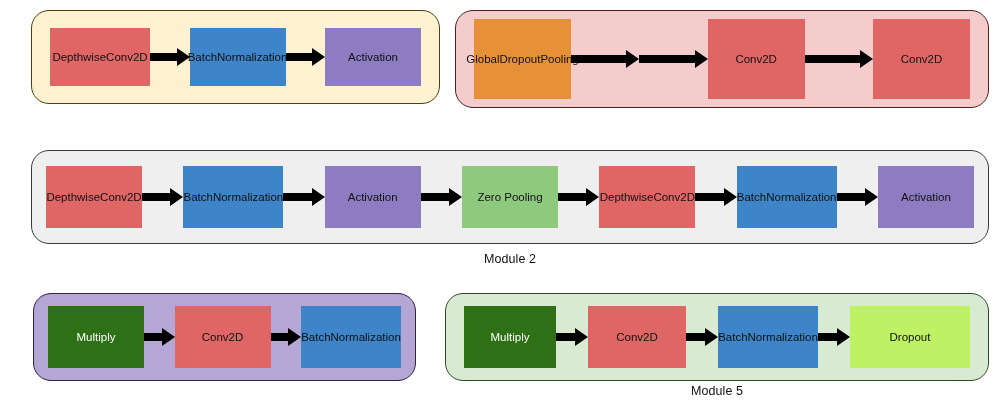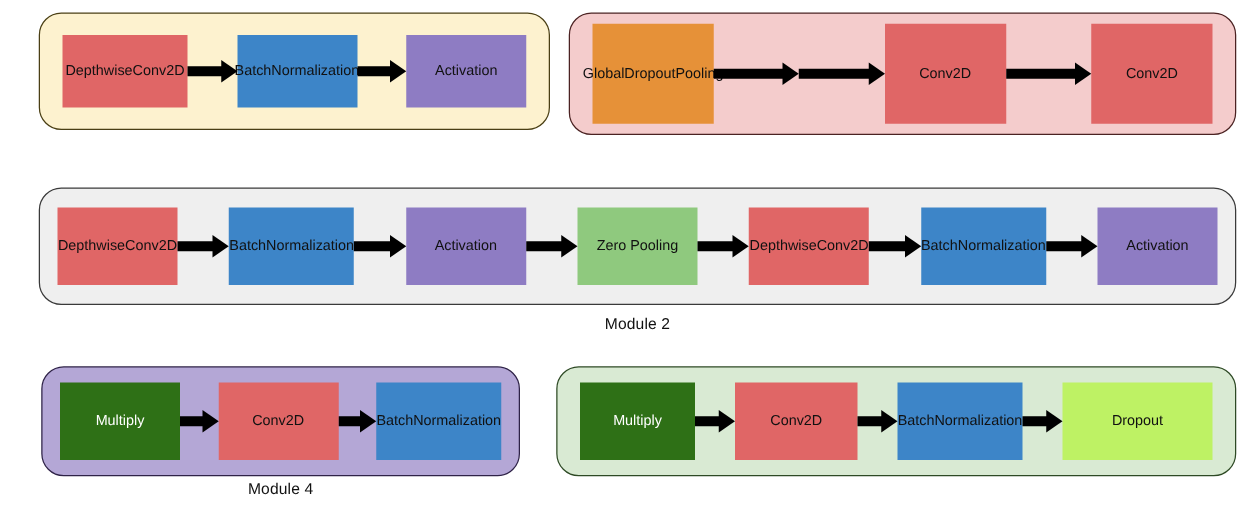--- a/index.html
+++ b/index.html
@@ -265,21 +265,20 @@
         <div class="arrow">
           <div class="shaft"></div>
           <div class="head"></div>
         </div>
         <div class="node onwhite" style="background: rgb(61, 133, 200); width: 100px;">
           <span style="display: block;">Batch</span>
           <span style="display: block;">Normalization</span>
         </div>
       </div>
   </div>
-  <div class="caption" id="cap-4">Module 4</div>
 
   <div class="module" id="module-5" style="background: rgb(217, 234, 211); border-color: rgb(46, 74, 37);">
     <div class="blocks">
         <div class="node dark" style="background: rgb(46, 112, 22); width: 92px;">
           <span style="display: block;">Multiply</span>
         </div>
         <div class="arrow">
           <div class="shaft"></div>
           <div class="head"></div>
         </div>
@@ -296,15 +295,16 @@
         </div>
         <div class="arrow">
           <div class="shaft"></div>
           <div class="head"></div>
         </div>
         <div class="node onwhite" style="background: #bef264; width: 120px;">
           <span style="display: block;">Dropout</span>
         </div>
       </div>
   </div>
+  <div class="caption" id="cap-5">Module 5</div>
 
 
 </div>
 
 </body></html>

